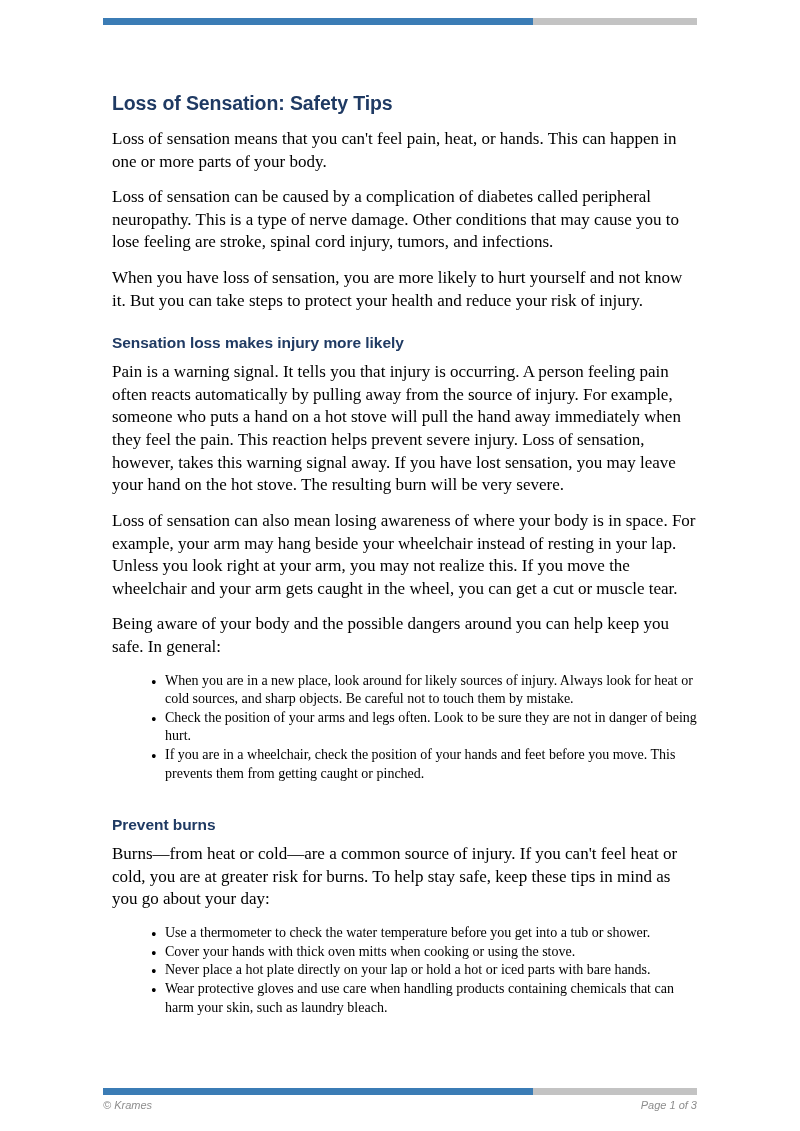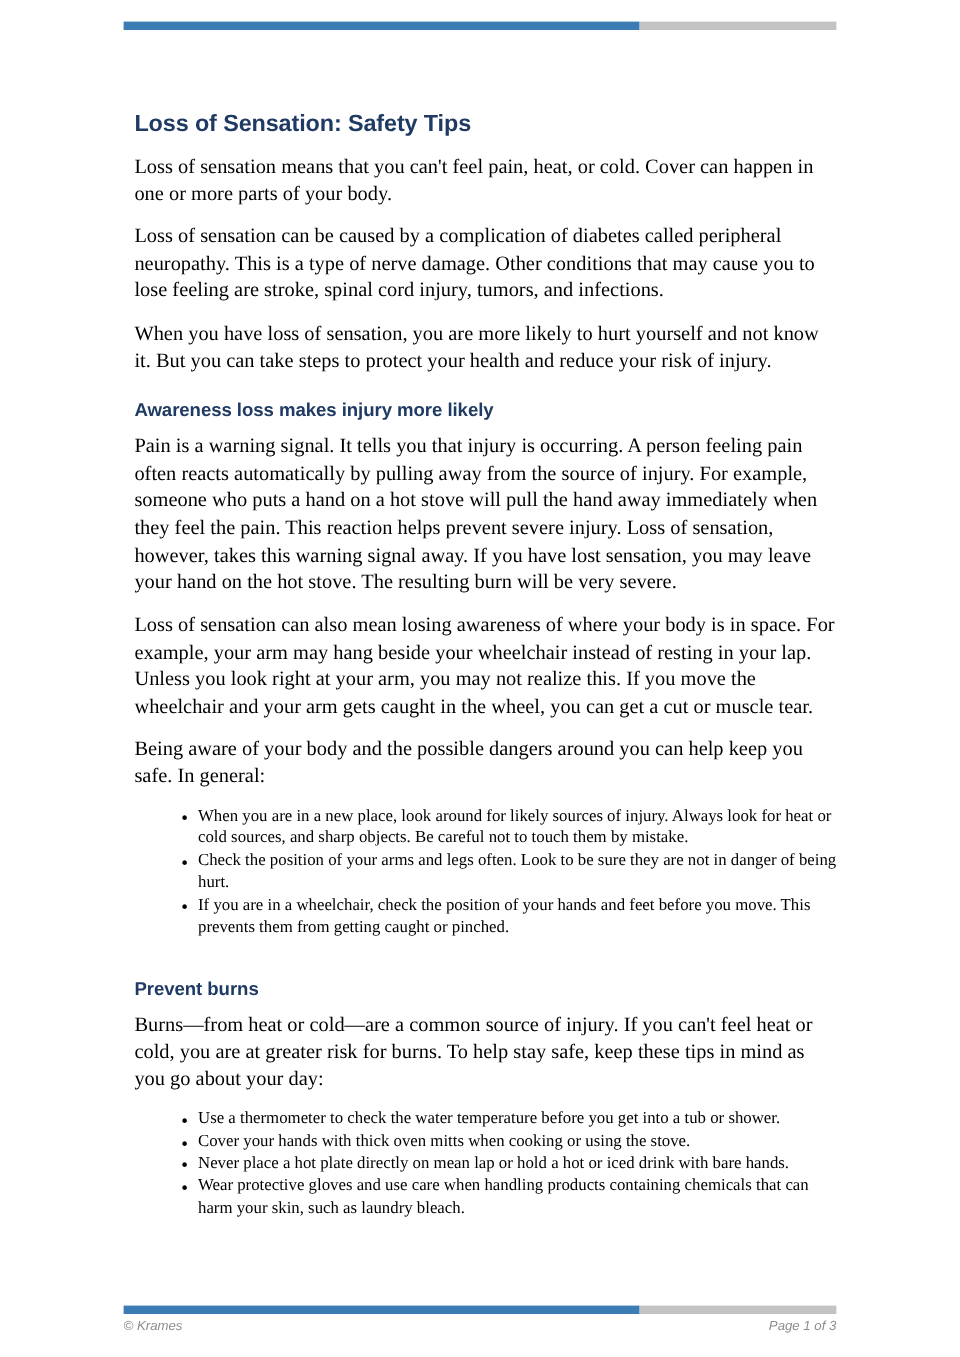--- a/index.html
+++ b/index.html
@@ -121,41 +121,41 @@
 
   <div class="rule rule-top">
     <div class="seg-blue"></div>
     <div class="seg-gray"></div>
   </div>
 
   <div class="content">
 
     <h1 class="doc-title">Loss of Sensation: Safety Tips</h1>
 
-    <p class="body-text">Loss of sensation means that you can't feel pain, heat, or cold. Cover can happen in one or more parts of your body.</p>
+    <p class="body-text">Loss of sensation means that you can't feel pain, heat, or hands. This can happen in one or more parts of your body.</p>
     <p class="body-text">Loss of sensation can be caused by a complication of diabetes called peripheral neuropathy. This is a type of nerve damage. Other conditions that may cause you to lose feeling are stroke, spinal cord injury, tumors, and infections.</p>
     <p class="body-text">When you have loss of sensation, you are more likely to hurt yourself and not know it. But you can take steps to protect your health and reduce your risk of injury.</p>
 
-    <h2 class="section-title">Awareness loss makes injury more likely</h2>
+    <h2 class="section-title">Sensation loss makes injury more likely</h2>
     <p class="body-text">Pain is a warning signal. It tells you that injury is occurring. A person feeling pain often reacts automatically by pulling away from the source of injury. For example, someone who puts a hand on a hot stove will pull the hand away immediately when they feel the pain. This reaction helps prevent severe injury. Loss of sensation, however, takes this warning signal away. If you have lost sensation, you may leave your hand on the hot stove. The resulting burn will be very severe.</p>
     <p class="body-text">Loss of sensation can also mean losing awareness of where your body is in space. For example, your arm may hang beside your wheelchair instead of resting in your lap. Unless you look right at your arm, you may not realize this. If you move the wheelchair and your arm gets caught in the wheel, you can get a cut or muscle tear.</p>
 
     <p class="body-text">Being aware of your body and the possible dangers around you can help keep you safe. In general:</p>
     <ul class="bullets">
       <li>When you are in a new place, look around for likely sources of injury. Always look for heat or cold sources, and sharp objects. Be careful not to touch them by mistake.</li>
       <li>Check the position of your arms and legs often. Look to be sure they are not in danger of being hurt.</li>
       <li>If you are in a wheelchair, check the position of your hands and feet before you move. This prevents them from getting caught or pinched.</li>
     </ul>
 
     <h2 class="section-title extra-gap">Prevent burns</h2>
     <p class="body-text">Burns—from heat or cold—are a common source of injury. If you can't feel heat or cold, you are at greater risk for burns. To help stay safe, keep these tips in mind as you go about your day:</p>
     <ul class="bullets">
       <li>Use a thermometer to check the water temperature before you get into a tub or shower.</li>
       <li>Cover your hands with thick oven mitts when cooking or using the stove.</li>
-      <li>Never place a hot plate directly on mean lap or hold a hot or iced drink with bare hands.</li>
+      <li>Never place a hot plate directly on your lap or hold a hot or iced parts with bare hands.</li>
       <li>Wear protective gloves and use care when handling products containing chemicals that can harm your skin, such as laundry bleach.</li>
 
     </ul>
 
   </div>
 
   <div class="rule rule-bottom">
     <div class="seg-blue"></div>
     <div class="seg-gray"></div>
   </div>

